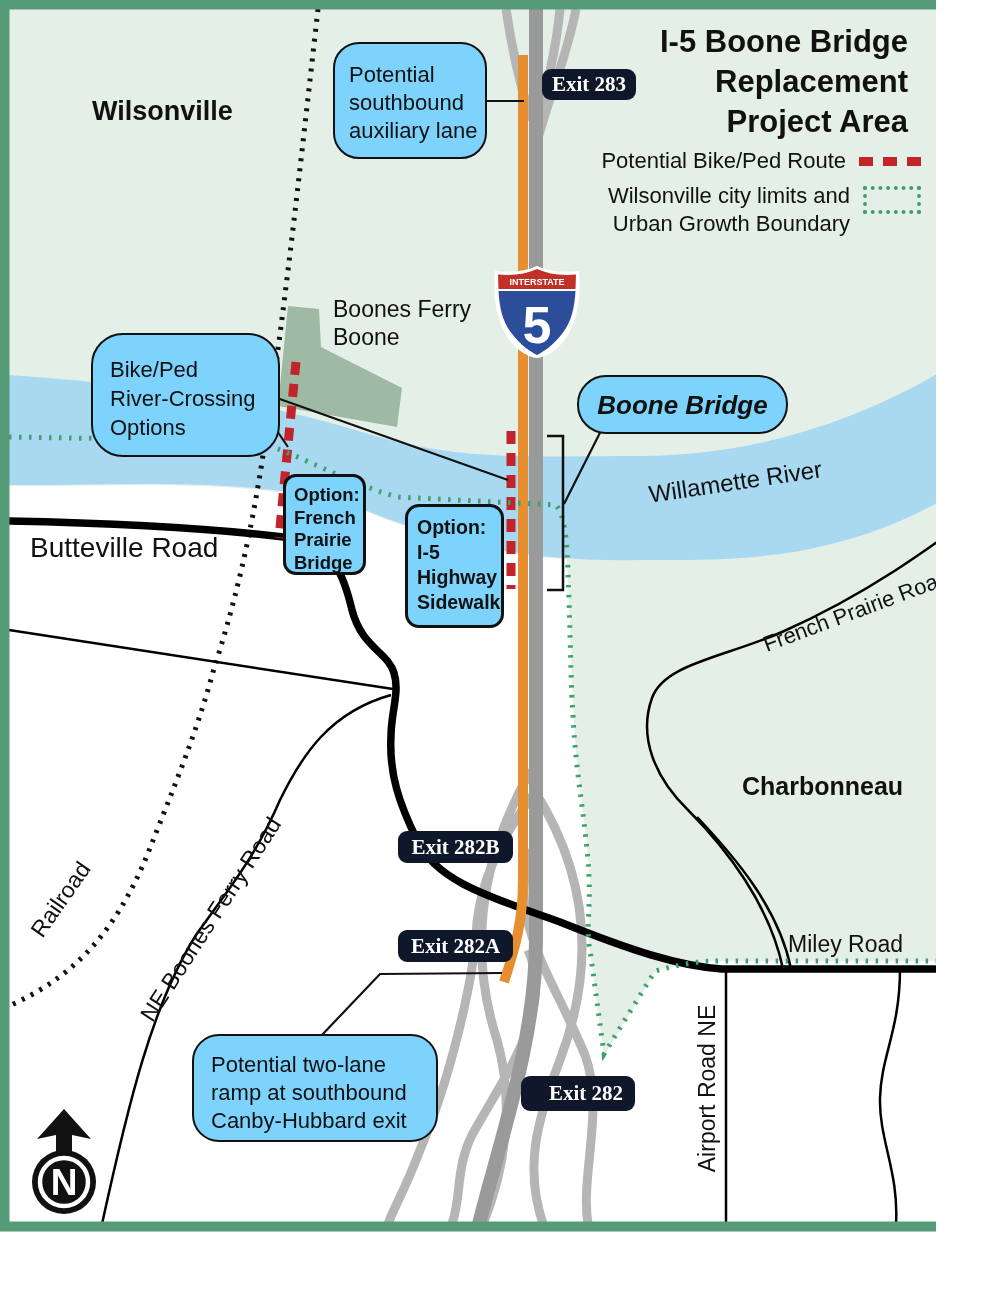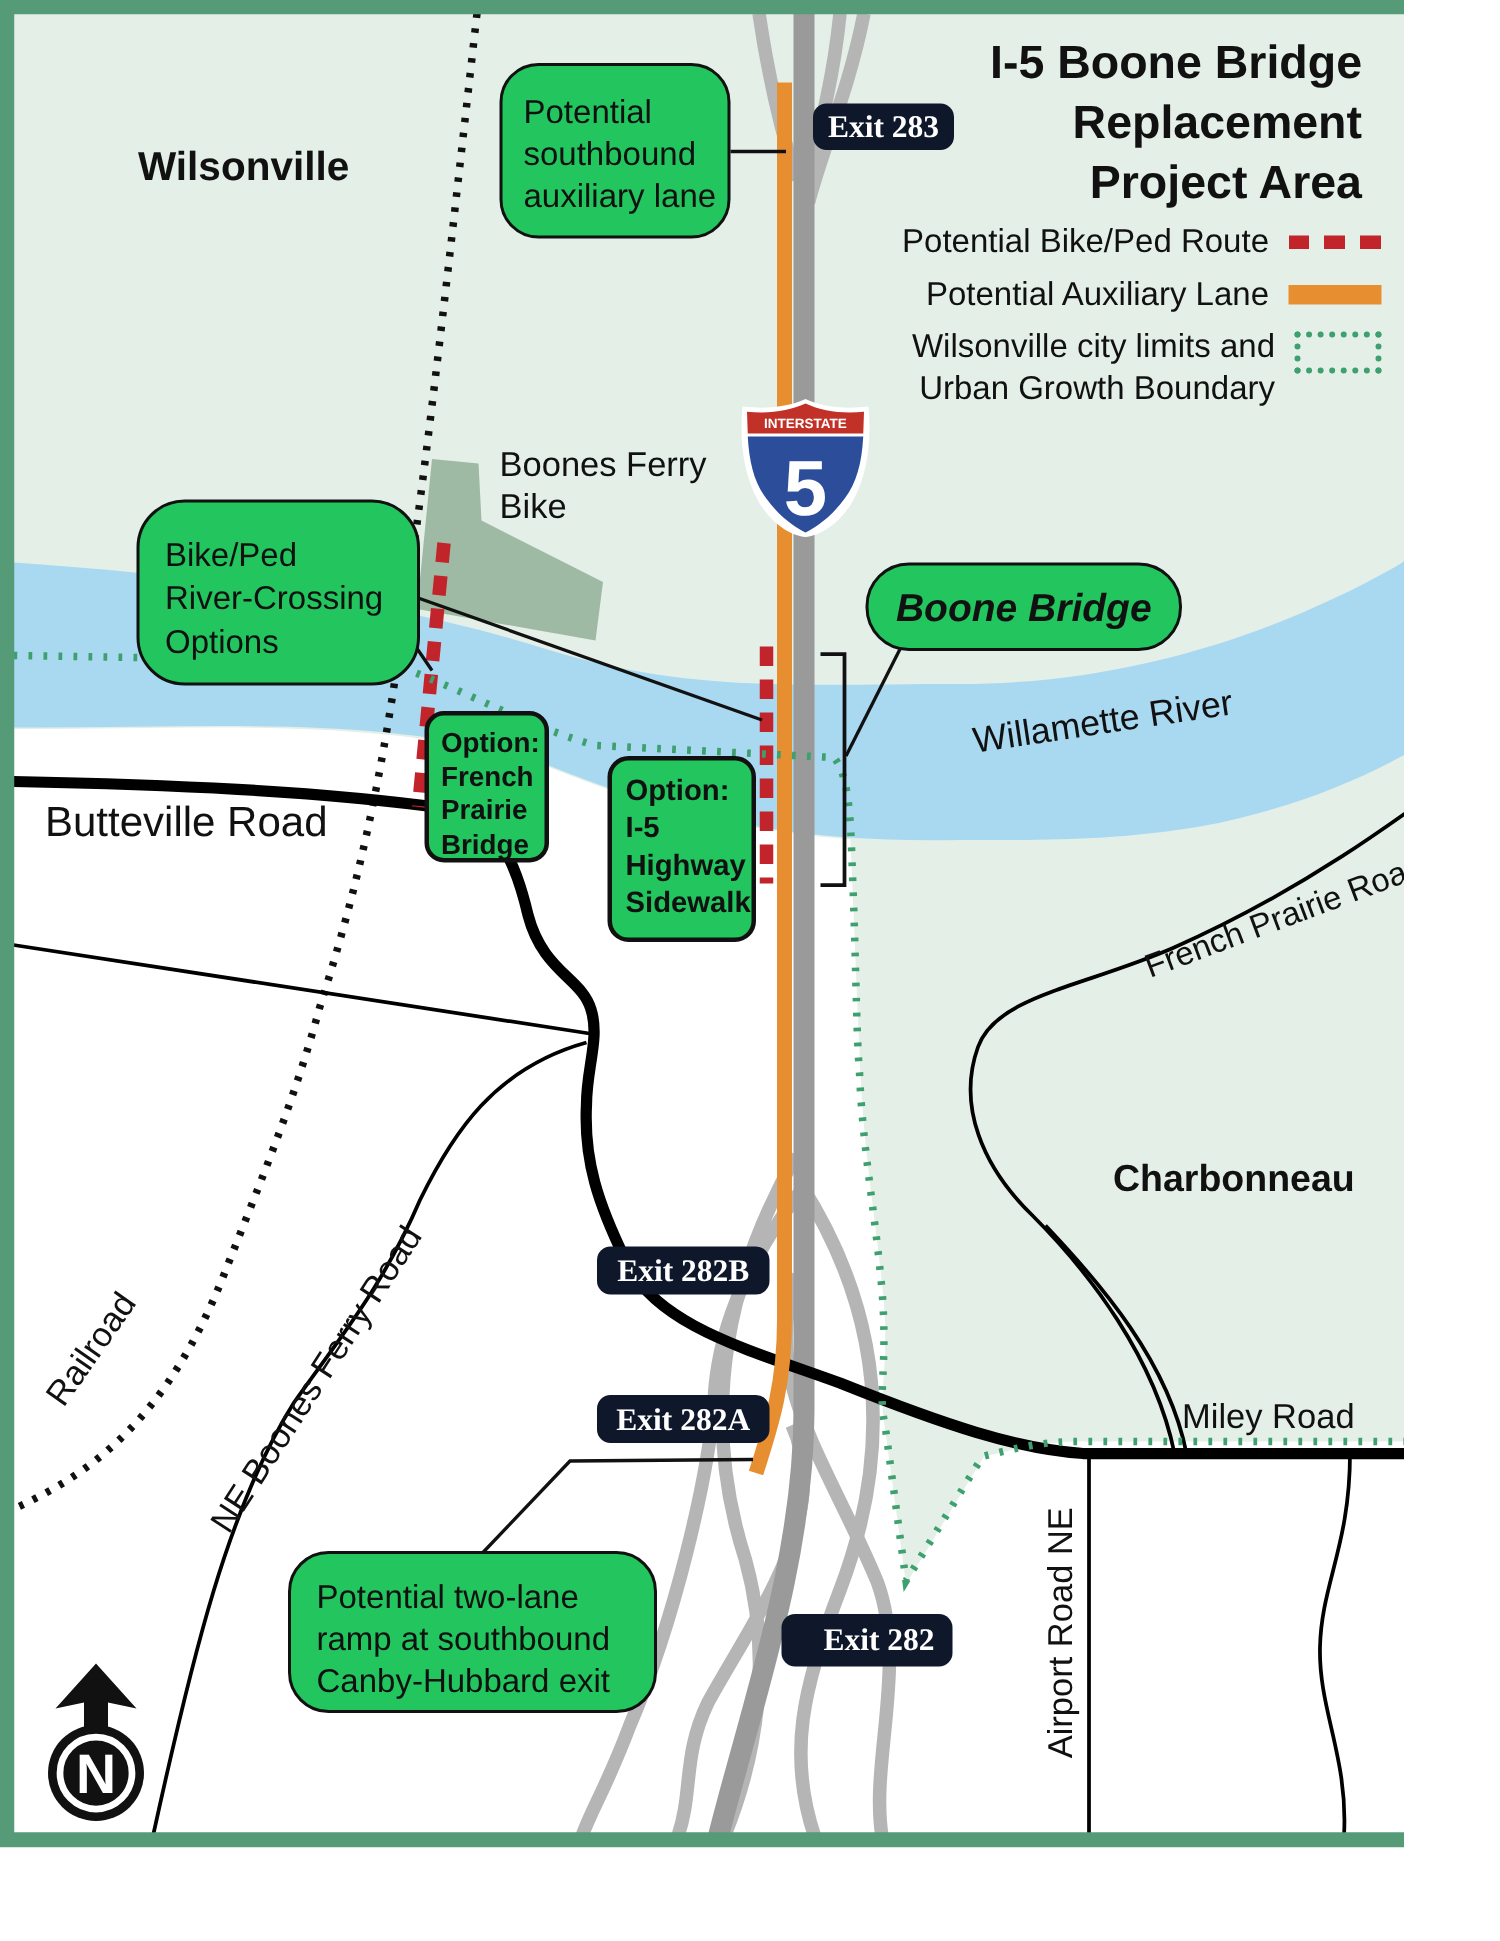--- a/index.html
+++ b/index.html
@@ -12,21 +12,21 @@
   .title-block{right:28px;top:22px;text-align:right;font-weight:bold;font-size:31px;line-height:40px;color:#111;}
   .legend{right:15px;top:147px;width:420px;}
   .leg-row{display:flex;justify-content:flex-end;align-items:center;gap:13px;margin-bottom:7px;}
   .leg-row.top{align-items:flex-start;}
   .leg-label{font-size:22px;text-align:right;line-height:28px;}
   .sw-dash{width:62px;height:9px;background:repeating-linear-gradient(90deg,#c2242b 0 14px,transparent 14px 24px);}
   .sw-solid{width:62px;height:13px;background:#e78f30;}
   .sw-dotted{width:50px;height:20px;border:4px dotted #3ea06e;background:#e4efe8;margin-top:4px;}
   .badge{background:#0f172a;color:#fff;font-weight:bold;font-size:21px;border-radius:9px;
          display:flex;align-items:center;justify-content:center;font-family:Liberation Serif, serif;}
-  .callout{background:#22c55e;border:2.5px solid #111;box-sizing:border-box;font-size:22px;line-height:28px;}
+  .callout{background:#7dd3fc;border:2.5px solid #111;box-sizing:border-box;font-size:22px;line-height:28px;}
   .rot{transform-origin:center center;}
 </style>
 </head>
 <body>
 
 <div id="stage">
 
   <svg id="mapsvg" width="1000" height="1294" viewBox="0 0 1000 1294">
 
     <rect x="9" y="9" width="982" height="1218" fill="#ffffff"></rect>
@@ -89,37 +89,33 @@
     <div>I-5 Boone Bridge</div>
     <div>Replacement</div>
     <div>Project Area</div>
   </div>
 
   <div class="ov legend">
     <div class="leg-row">
       <div class="leg-label">Potential Bike/Ped Route</div>
       <div class="sw-dash"></div>
     </div>
-    <div class="leg-row">
-      <div class="leg-label">Potential Auxiliary Lane</div>
-      <div class="sw-solid"></div>
-    </div>
     <div class="leg-row top">
       <div class="leg-label">
         <div>Wilsonville city limits and</div>
         <div>Urban Growth Boundary</div>
       </div>
       <div class="sw-dotted"></div>
     </div>
   </div>
 
   <div class="ov lbl bold" style="left:92px;top:68px;font-size:27px;">Wilsonville</div>
   <div class="ov lbl" style="left:333px;top:295px;line-height:28px;white-space:normal;width:150px;">
     <div>Boones Ferry</div>
-    <div>Bike</div>
+    <div>Boone</div>
   </div>
   <div class="ov lbl rot" style="left:648px;top:468px;font-size:24px;transform:rotate(-8.5deg);">Willamette River</div>
   <div class="ov lbl" style="left:30px;top:532px;font-size:28px;">Butteville Road</div>
   <div class="ov lbl rot" style="left:758px;top:598px;font-size:22px;transform:rotate(-20.5deg);">French Prairie Road</div>
   <div class="ov lbl bold" style="left:742px;top:744px;font-size:25px;">Charbonneau</div>
   <div class="ov lbl rot" style="left:18px;top:886px;transform:rotate(-55deg);">Railroad</div>
   <div class="ov lbl rot" style="left:92px;top:906px;transform:rotate(-57deg);">NE Boones Ferry Road</div>
   <div class="ov lbl" style="left:788px;top:931px;">Miley Road</div>
   <div class="ov lbl rot" style="left:622px;top:1075px;width:170px;text-align:center;transform:rotate(-90deg);">Airport Road NE</div>
 

